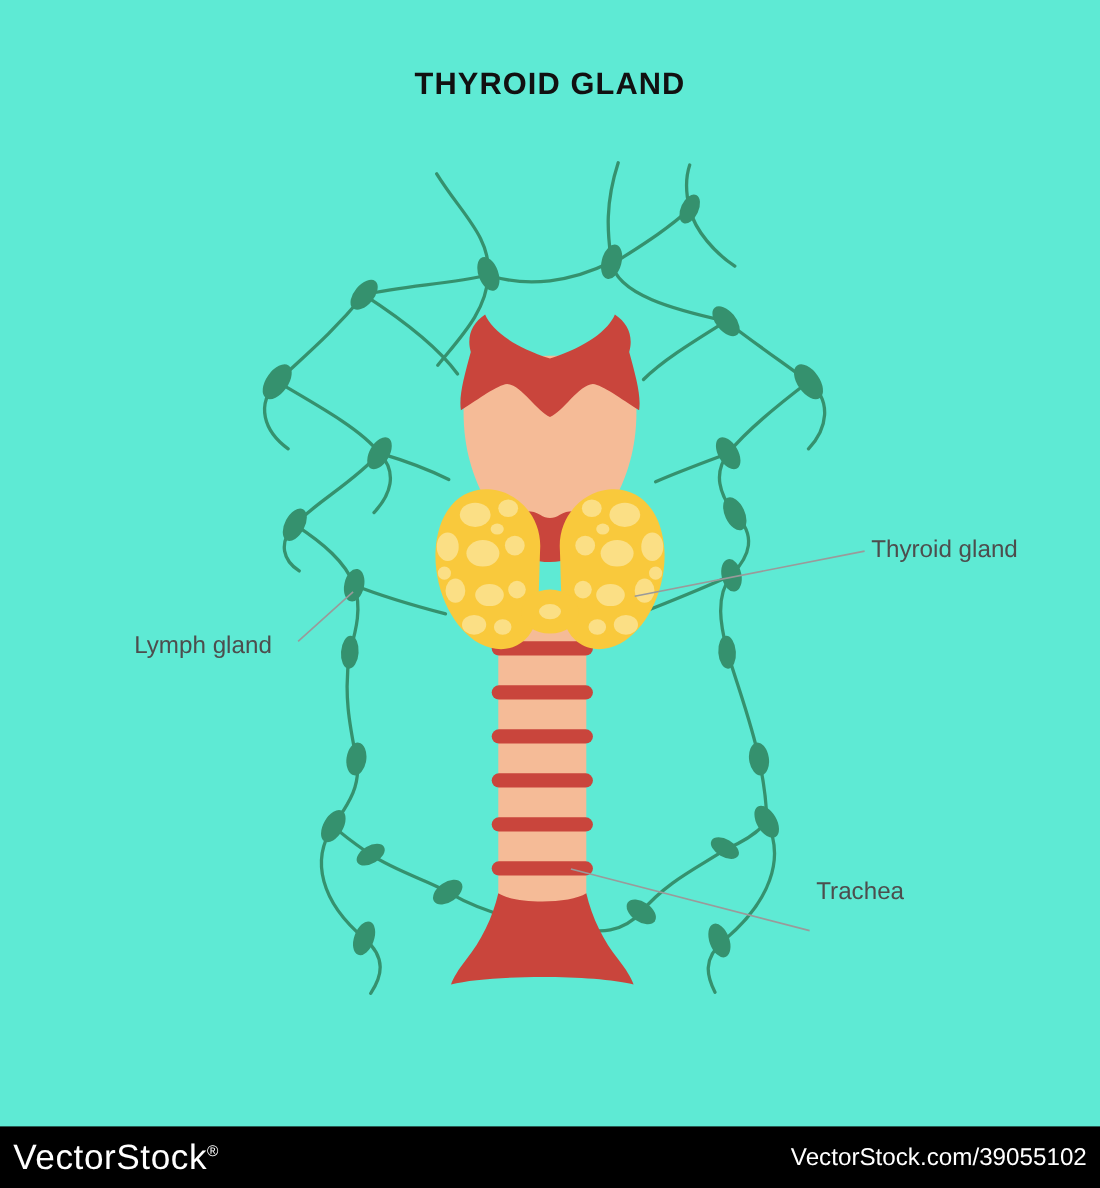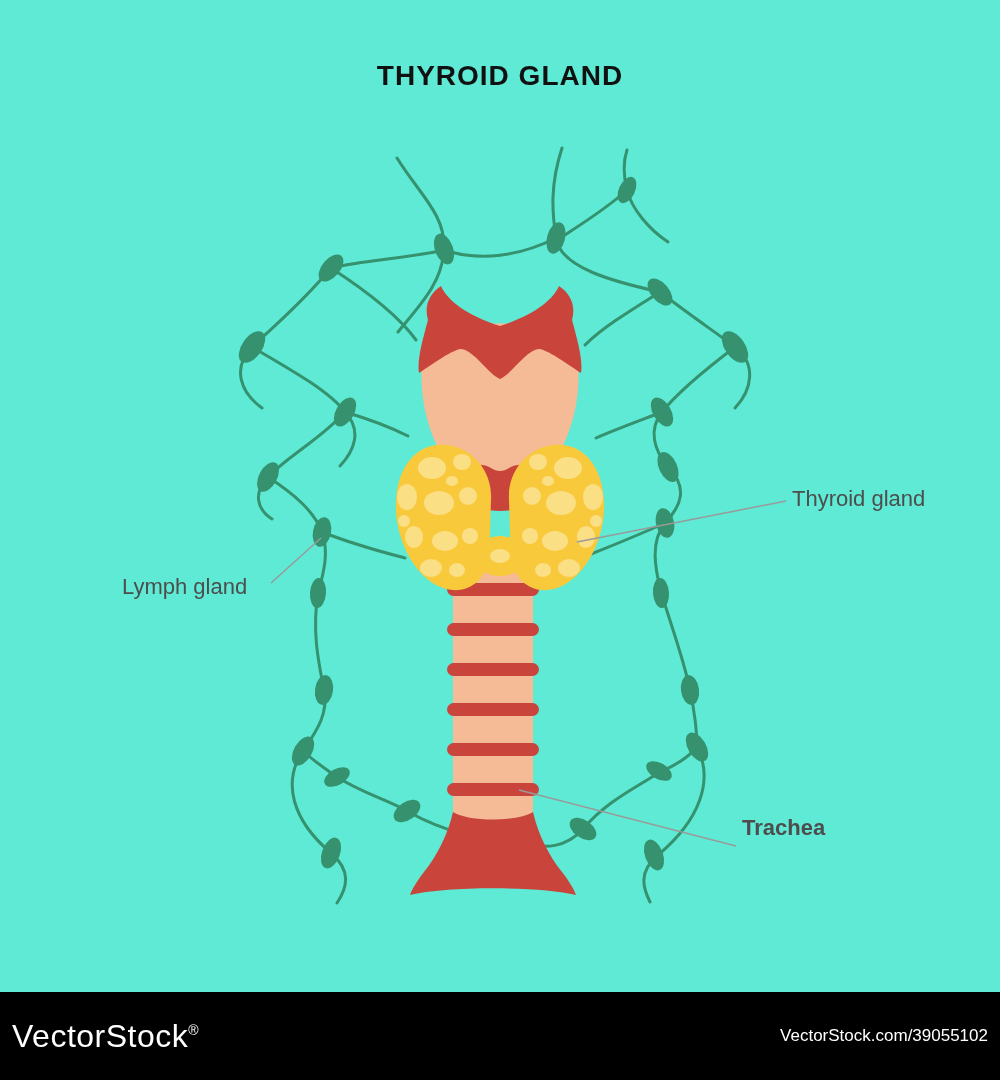--- a/index.html
+++ b/index.html
@@ -2,25 +2,25 @@
 <html><head>
 <meta charset="utf-8">
 <style>
   html,body{margin:0;padding:0;background:#fff;}
   .page{position:relative;width:1000px;height:1080px;background:#5eead4;font-family:"Liberation Sans",sans-serif;overflow:hidden;}
   .title{position:absolute;top:60px;left:0;width:100%;text-align:center;font-size:28px;font-weight:bold;letter-spacing:1px;color:#111111;margin:0;}
   .figure{position:absolute;left:0;top:0;width:1000px;height:1080px;}
   .label{position:absolute;font-size:22px;color:#4d4d4d;white-space:nowrap;}
   .label-thyroid{left:792px;top:486px;}
   .label-lymph{left:122px;top:574px;}
-  .label-trachea{left:742px;top:815px;font-weight:bold;}
-  .watermark-bar{position:absolute;left:0;bottom:0;width:100%;height:88px;background:#000000;display:flex;align-items:center;justify-content:space-between;box-sizing:border-box;padding:0 12px;color:#ffffff;}
+  .label-trachea{left:742px;top:797px;}
+  .watermark-bar{position:absolute;left:0;bottom:0;width:100%;height:56px;background:#000000;display:flex;align-items:center;justify-content:space-between;box-sizing:border-box;padding:0 12px;color:#ffffff;}
   .brand{font-size:32px;font-weight:500;letter-spacing:0.5px;}
   .brand sup{font-size:14px;}
-  .ref{font-size:17px;font-weight:400;}
+  .ref{font-size:22px;font-weight:400;}
 </style>
 </head>
 <body>
 
 <div class="page">
 
   <h1 class="title">THYROID GLAND</h1>
 
   <svg class="figure" viewBox="0 0 1000 1080" xmlns="http://www.w3.org/2000/svg">
 

